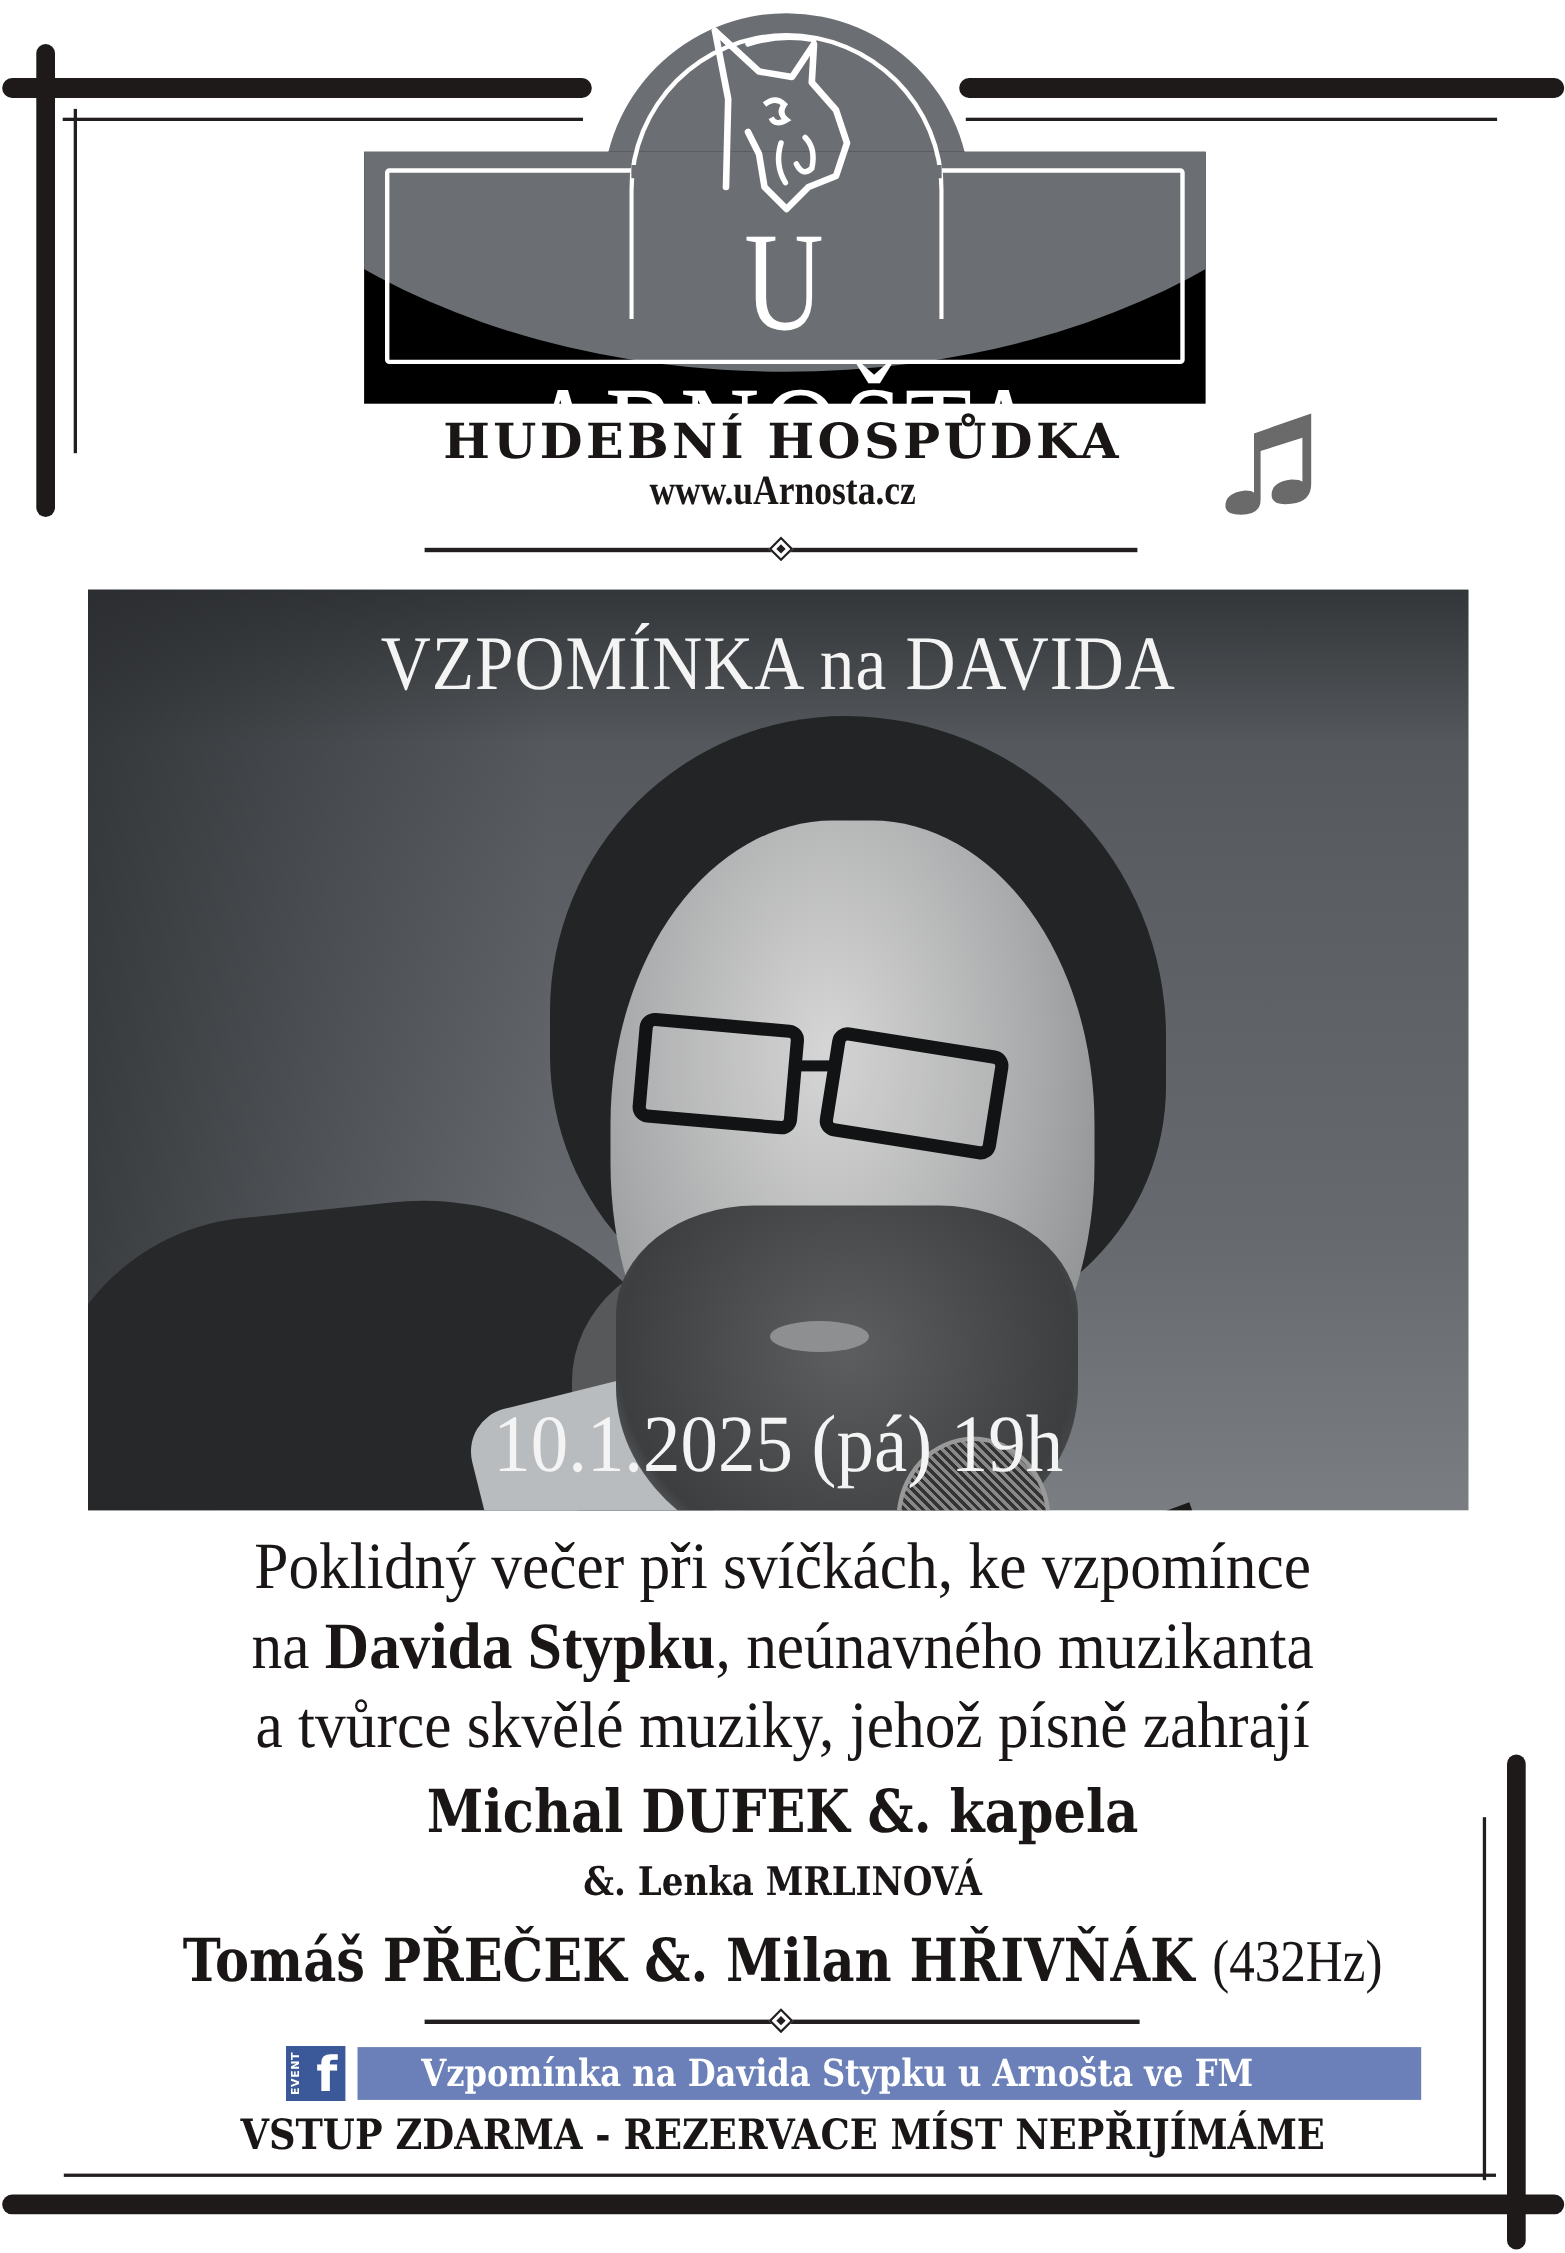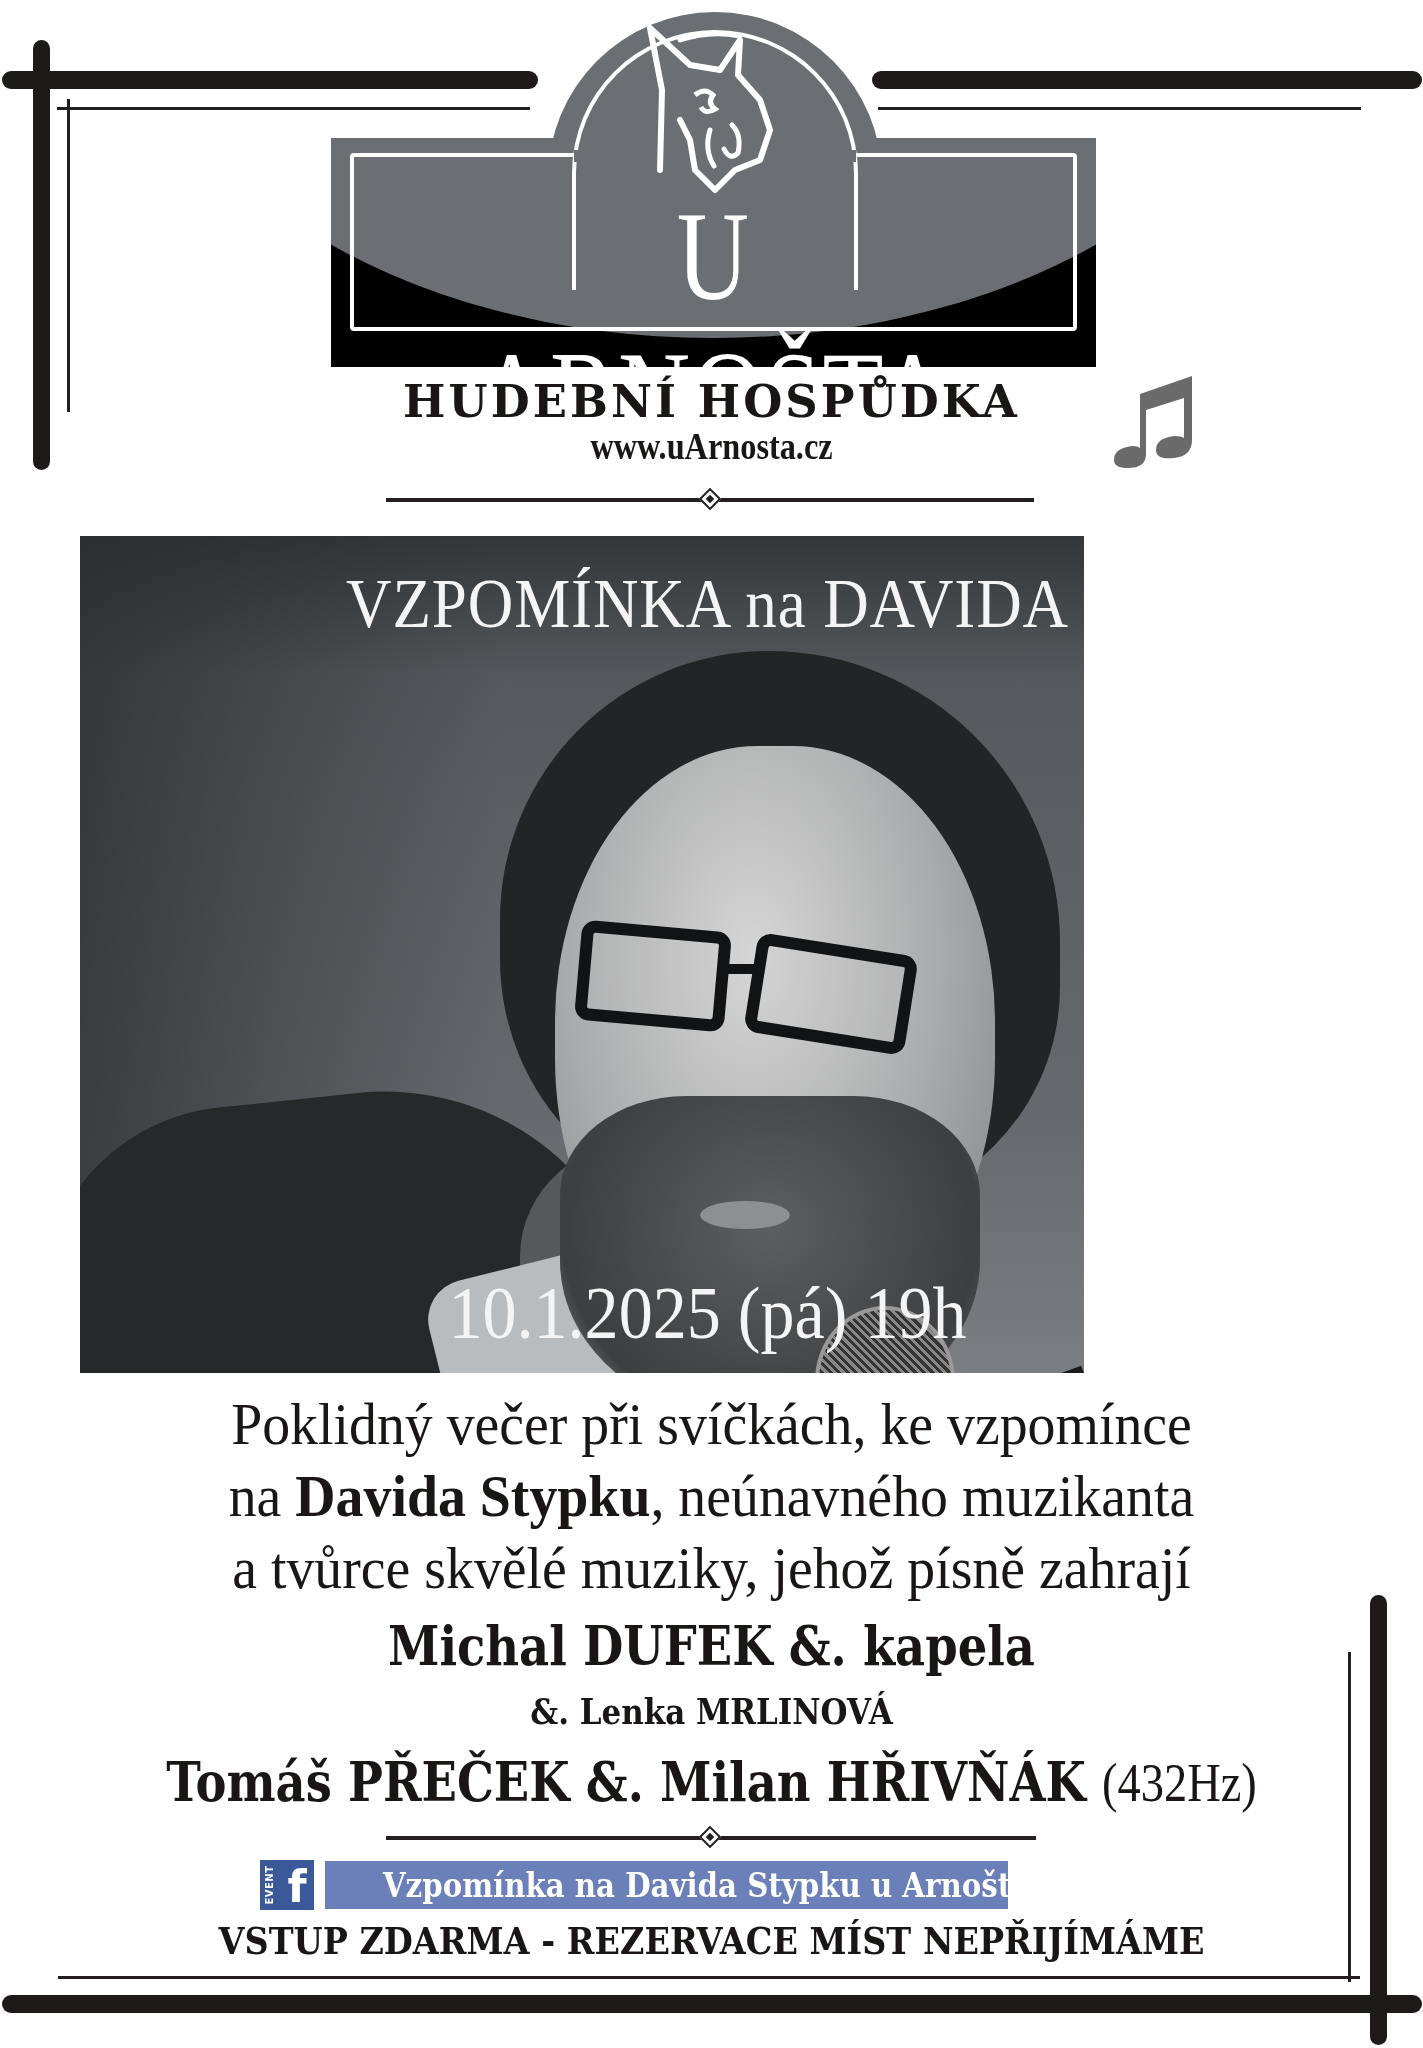--- a/index.html
+++ b/index.html
@@ -26,21 +26,21 @@
               color:#1a1616; transform:scaleX(1.02); }
   #website { top:424px; font-family:"Liberation Serif", serif; font-weight:bold; font-size:38px; color:#1a1616;
              transform:scaleX(0.85); }
   #music-note { left:1112px; top:372px; width:86px; height:98px; }
 
   .divider { position:absolute; height:4px; background:#231f20; }
   .diamond { position:absolute; width:12px; height:12px; border:2px solid #231f20; background:#fff; transform:rotate(45deg); }
   .diamond::after { content:""; position:absolute; left:3px; top:3px; width:6px; height:6px; background:#231f20; }
 
   
-  #photo { left:80px; top:536px; width:1004px; height:837px; overflow:hidden;
+  #photo { left:80px; top:536px; width:1255px; height:837px; overflow:hidden;
            background:linear-gradient(180deg, #4e5256 0%, #5a5e62 30%, #666a6e 70%, #7a7e82 100%); }
   #photo .shade-l { position:absolute; left:0; top:0; width:420px; height:837px; background:linear-gradient(90deg, rgba(40,42,45,0.7), rgba(40,42,45,0)); }
   #photo .shade-t { position:absolute; left:0; top:0; width:1255px; height:140px; background:linear-gradient(180deg, rgba(30,32,34,0.55), rgba(30,32,34,0)); }
   #photo .shoulder { position:absolute; left:-40px; top:560px; width:600px; height:420px; background:#26282a; border-radius:200px 260px 0 0; transform:rotate(-6deg); }
   #photo .shirt { position:absolute; left:360px; top:720px; width:260px; height:200px; background:#b9bcbf; border-radius:40px 40px 0 0; transform:rotate(-14deg); }
   #photo .neck { position:absolute; left:440px; top:600px; width:340px; height:300px; background:#56585a; border-radius:40% 40% 30% 30%; }
   #photo .hair { position:absolute; left:420px; top:115px; width:560px; height:560px; background:#222426; border-radius:48% 52% 40% 45%; }
   #photo .face { position:absolute; left:475px; top:210px; width:440px; height:600px; background:radial-gradient(ellipse at 45% 35%, #d6d6d6 0%, #a9aaab 55%, #7d7f81 100%); border-radius:46% 46% 48% 48%; }
   #photo .beard { position:absolute; left:480px; top:560px; width:420px; height:330px; background:radial-gradient(ellipse at 50% 40%, #5c5e60 0%, #3c3e40 70%, rgba(60,62,64,0) 100%); border-radius:30% 30% 50% 50%; }
   #photo .lips { position:absolute; left:620px; top:665px; width:90px; height:28px; background:#8e8f90; border-radius:50%; }
@@ -67,21 +67,21 @@
   #line3 { top:1532px; }
   #perf1 { top:1614px; font-size:54px; transform:scaleX(0.86); }
   #perf2 { top:1690px; font-size:36px; transform:scaleX(0.86); }
   #perf3 { top:1750px; font-size:54px; transform:scaleX(0.86); }
   #perf3 .hz { font-family:"Liberation Serif", serif; font-weight:normal; font-size:54px; }
 
   
   #fb-icon { left:260px; top:1860px; width:54px; height:50px; background:#3b5998; overflow:hidden; }
   #fb-icon .event { position:absolute; left:-12px; top:19px; width:44px; height:12px; color:#fff; font-family:"DejaVu Sans", sans-serif; font-size:10px; font-weight:bold; transform:rotate(-90deg); text-align:center; letter-spacing:0.5px; }
   #fb-icon .f { position:absolute; left:20px; top:0px; width:34px; height:50px; color:#fff; font-family:"DejaVu Sans", sans-serif; font-weight:bold; font-size:44px; line-height:54px; text-align:center; }
-  #fb-banner { left:325px; top:1861px; width:683px; height:48px; background:#6b80b8; }
+  #fb-banner { left:325px; top:1861px; width:967px; height:48px; background:#6b80b8; }
   #fb-banner-text { left:0; top:2px; width:827px; text-align:center; color:#fff; font-family:"DejaVu Serif", serif; font-weight:bold; font-size:34px; line-height:44px; transform:scaleX(0.86); white-space:nowrap; }
 
   #footer-text { top:1918px; font-family:"DejaVu Serif", serif; font-weight:bold; font-size:38px; color:#1a1616; transform:scaleX(0.88); }
 </style>
 </head>
 <body>
 
 <div class="bar" style="left:2px; top:71px; width:536px; height:18px;"></div>
 <div class="bar" style="left:872px; top:71px; width:550px; height:18px;"></div>
 <div class="bar" style="left:33px; top:40px; width:17px; height:430px;"></div>

